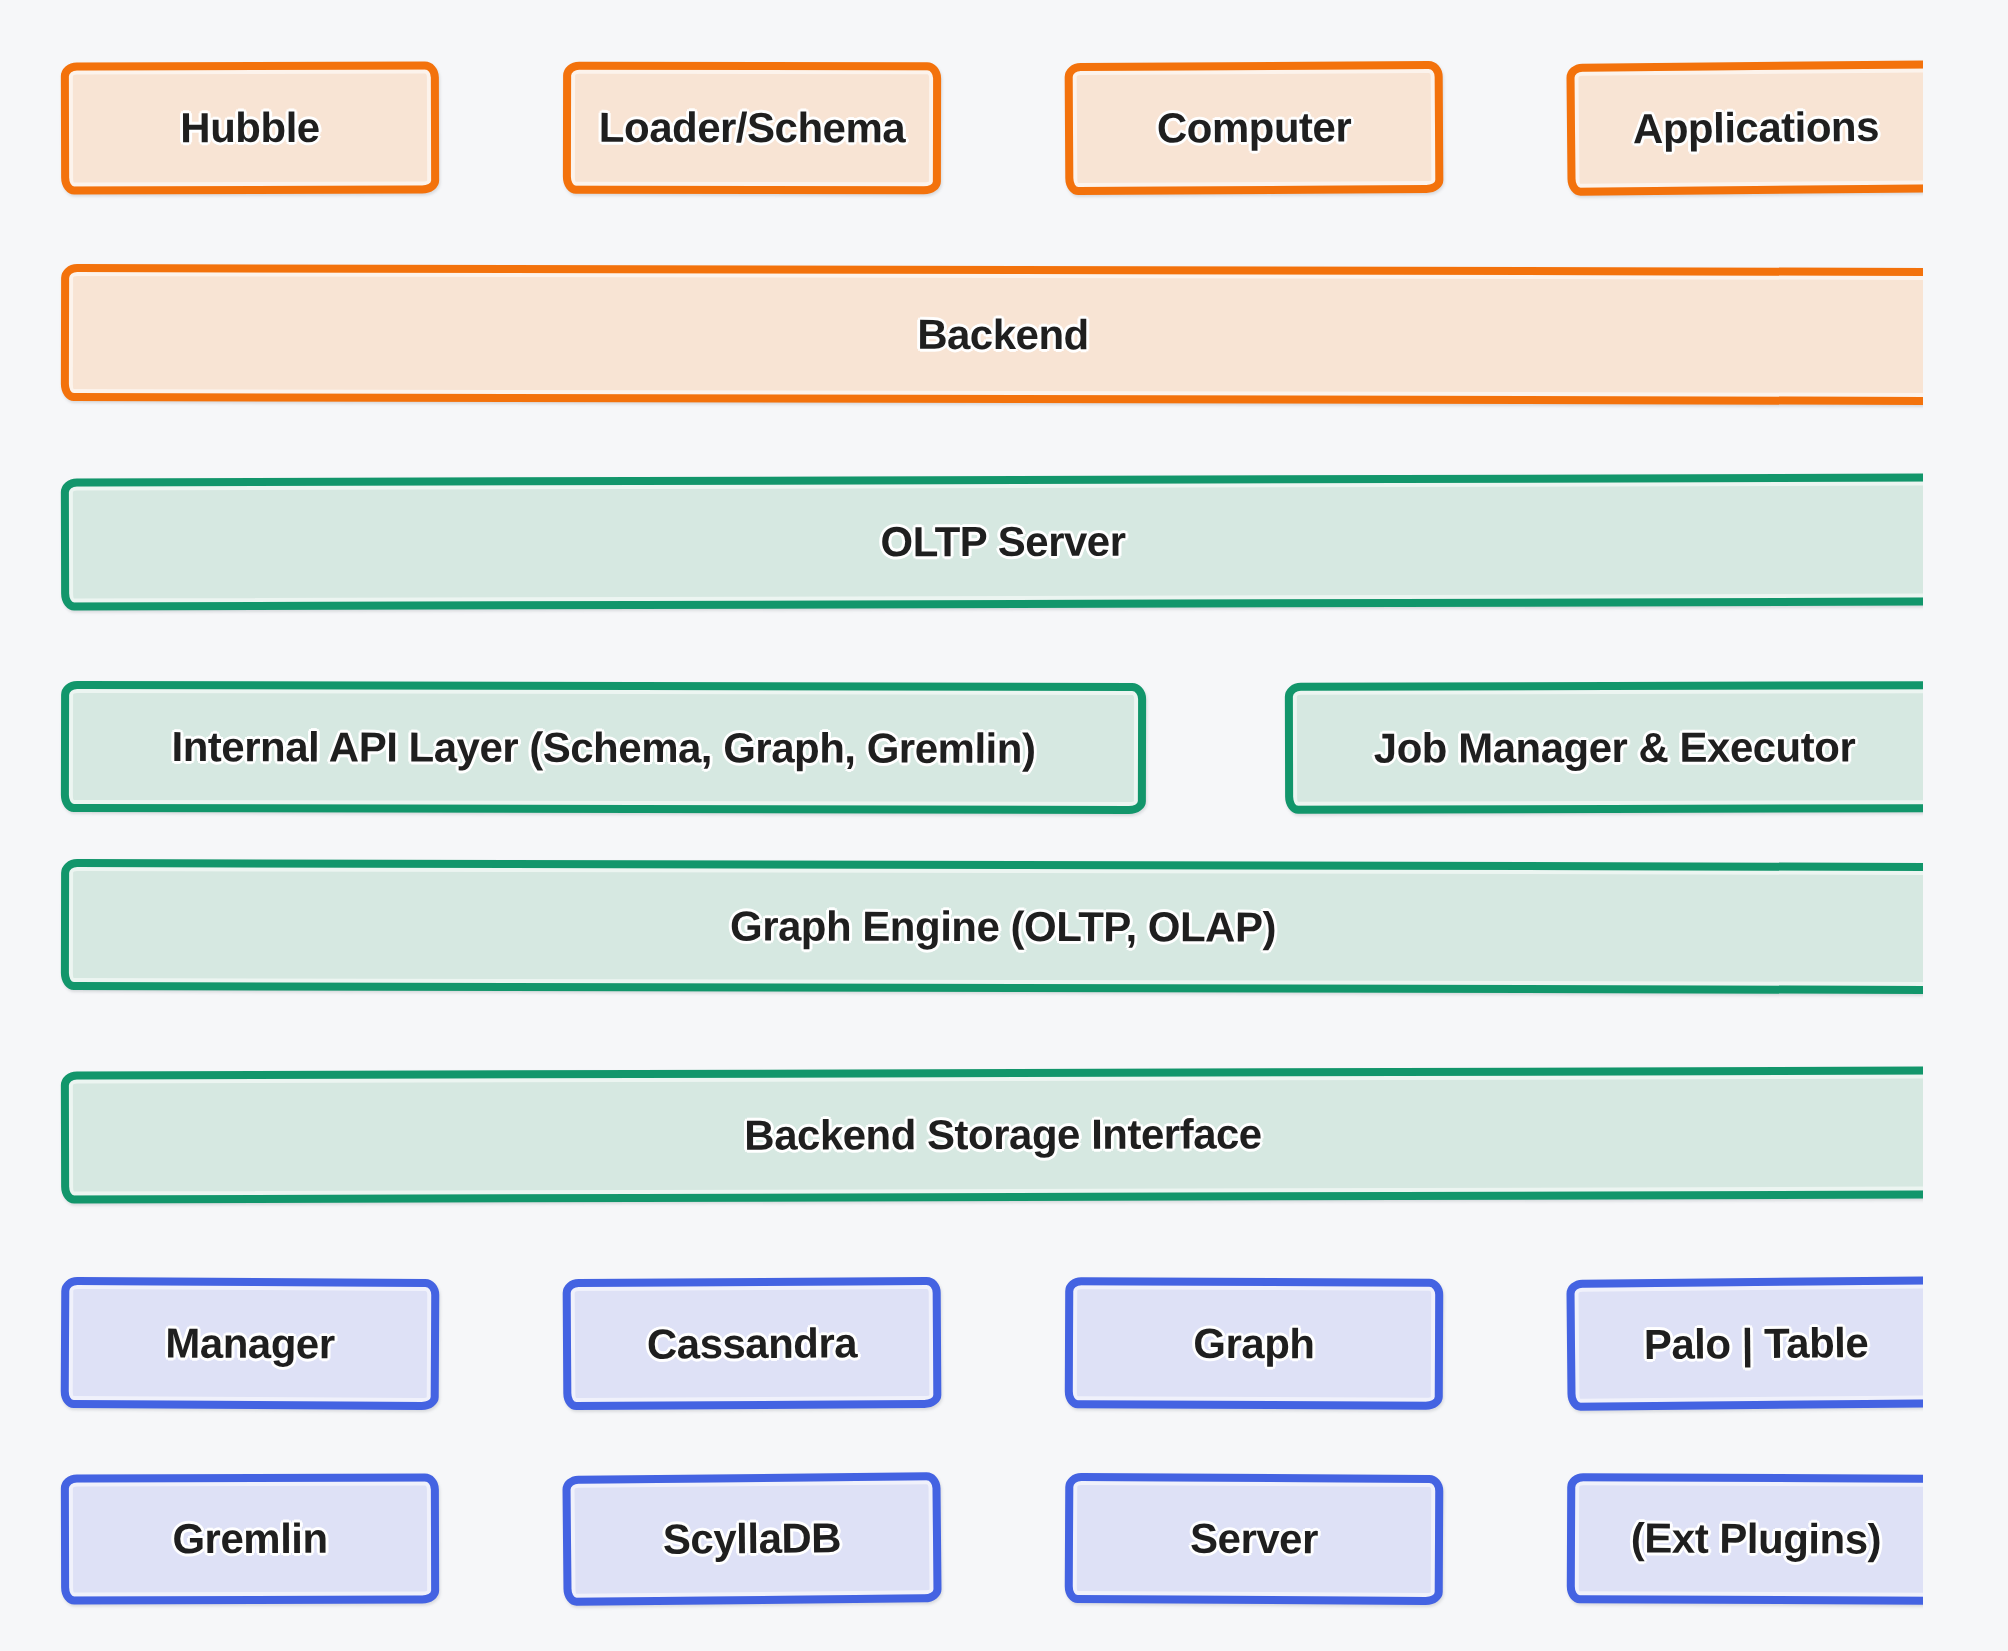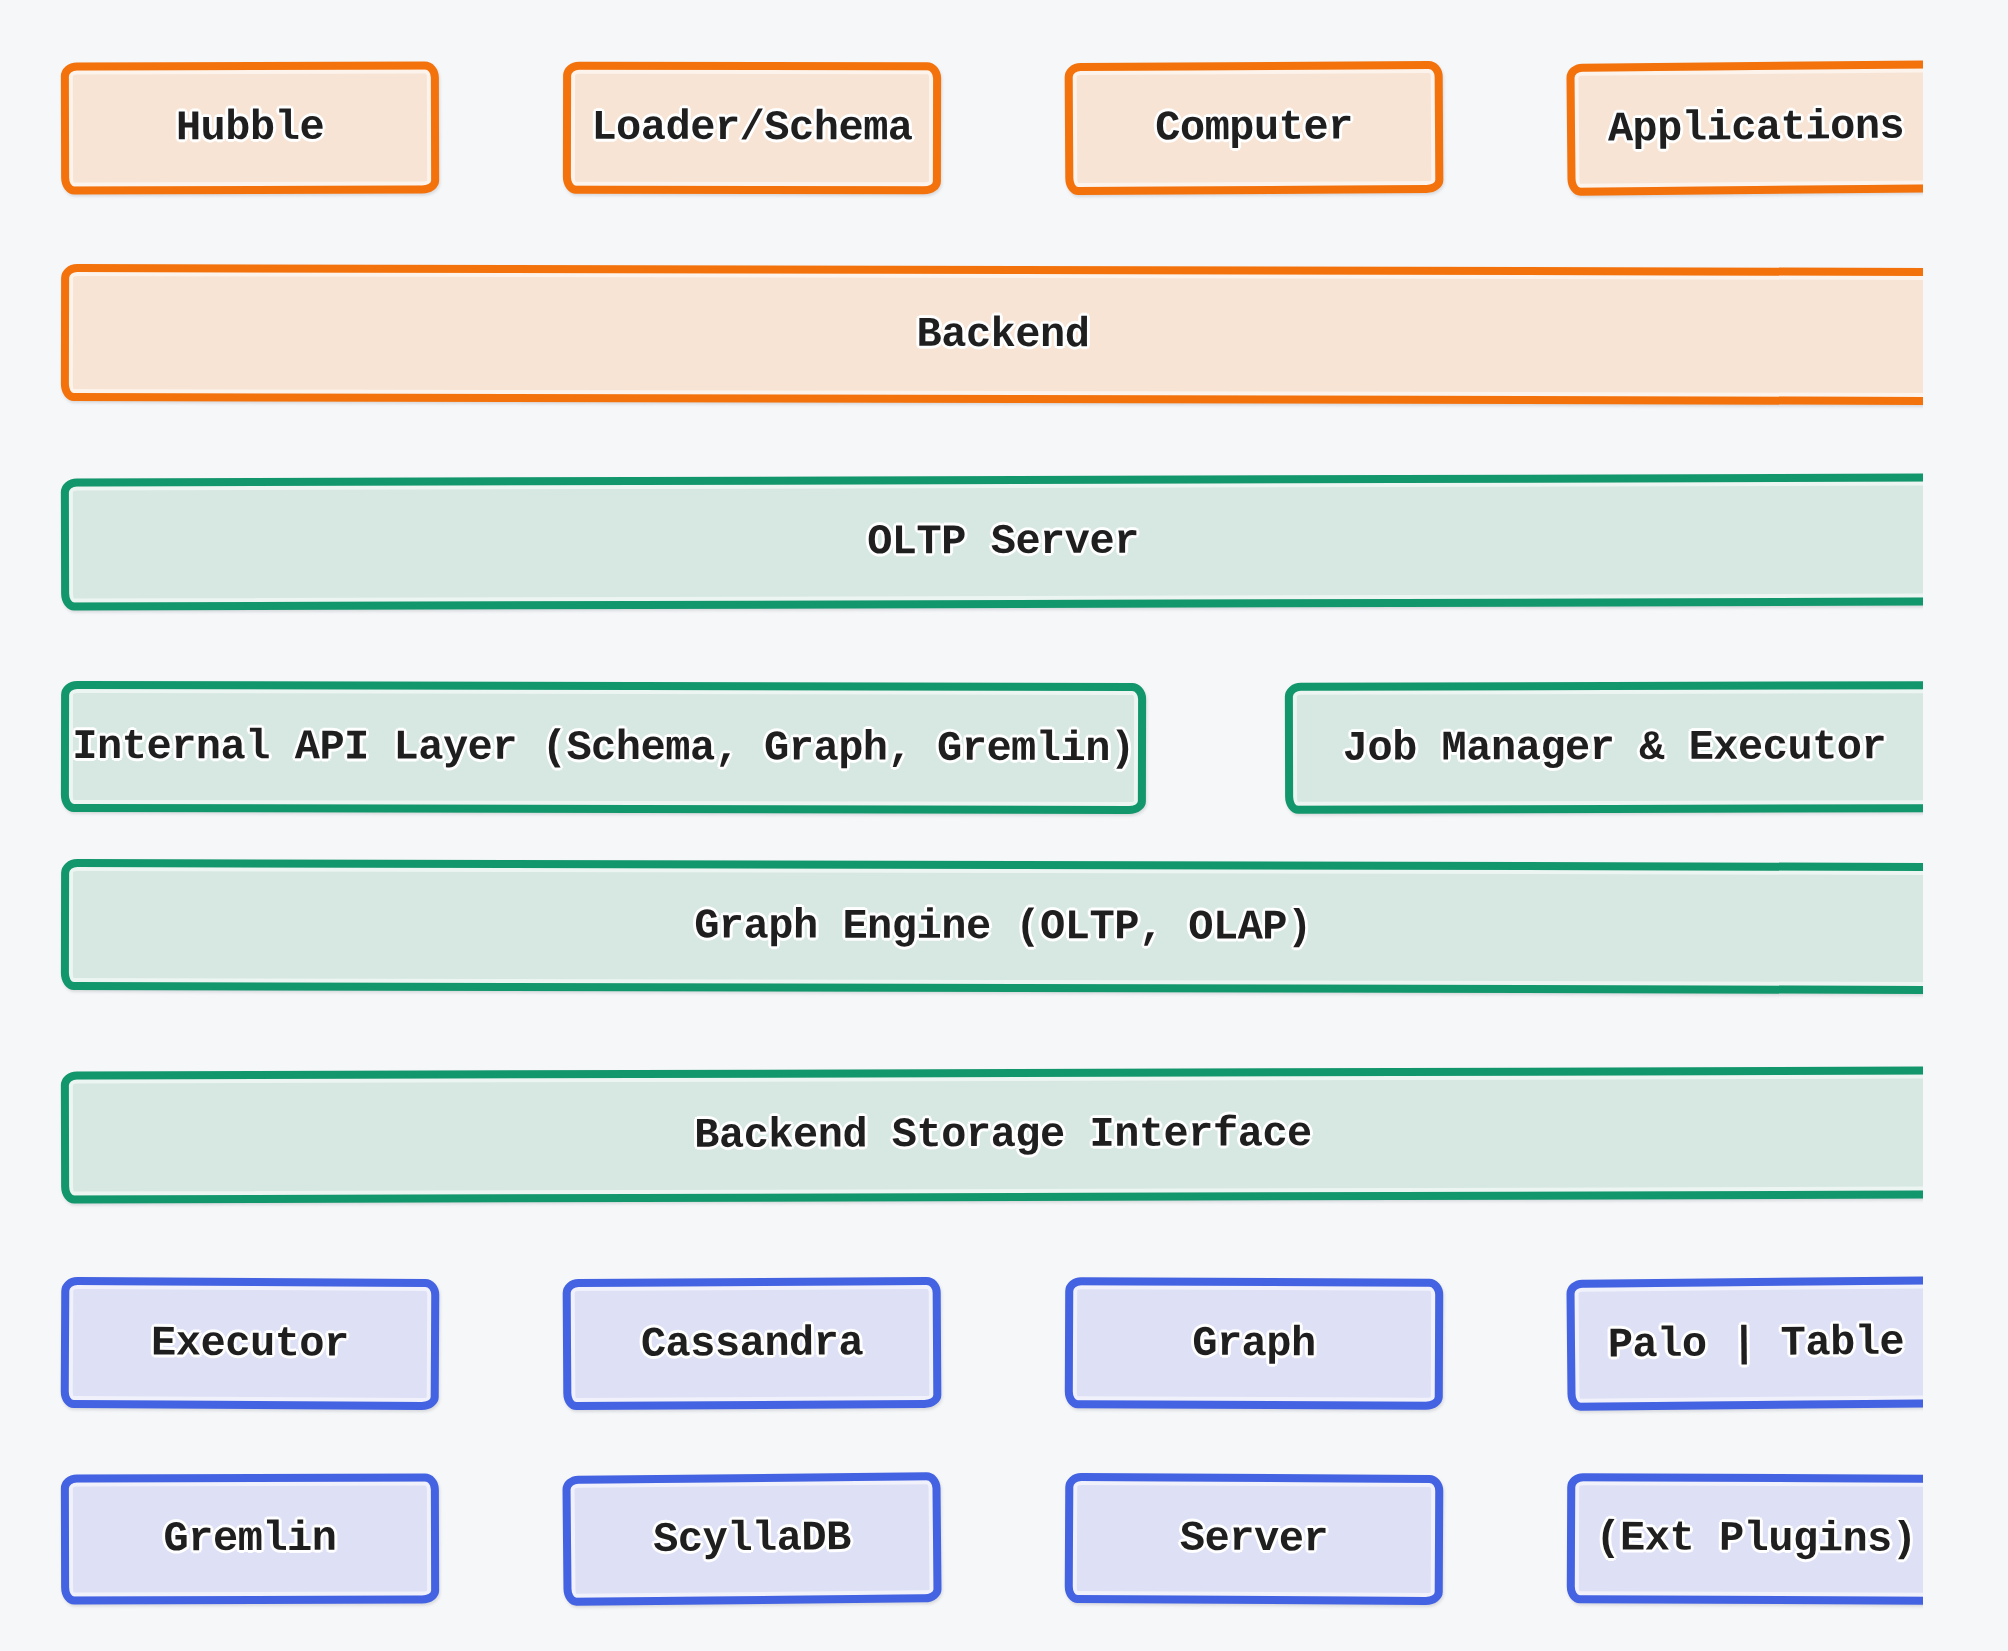--- a/index.html
+++ b/index.html
@@ -5,21 +5,21 @@
   html, body {
     margin: 0;
     padding: 0;
     background: #f6f7f9;
   }
   .canvas {
     position: relative;
     width: 1923px;
     height: 1651px;
     background: #f6f7f9;
-    font-family: Liberation Mono, monospace;
+    font-family: Liberation Sans, sans-serif;
     overflow: hidden;
   }
   .box {
     position: absolute;
     box-sizing: border-box;
     display: flex;
     align-items: center;
     justify-content: center;
     border: 8px solid #000;
     border-radius: 16px 14px 17px 13px / 14px 16px 13px 17px;
@@ -103,21 +103,21 @@
 
   <div class="box green r5 tilt-f">
     <span>Graph Engine (OLTP, OLAP)</span>
   </div>
 
   <div class="box green r6 tilt-e">
     <span>Backend Storage Interface</span>
   </div>
 
   <div class="box blue r7 c1 tilt-b">
-    <span>Executor</span>
+    <span>Manager</span>
   </div>
   <div class="box blue r7 c2 tilt-a">
     <span>Cassandra</span>
   </div>
   <div class="box blue r7 c3 tilt-d">
     <span>Graph</span>
   </div>
   <div class="box blue r7 c4 tilt-c">
     <span>Palo | Table</span>
   </div>

